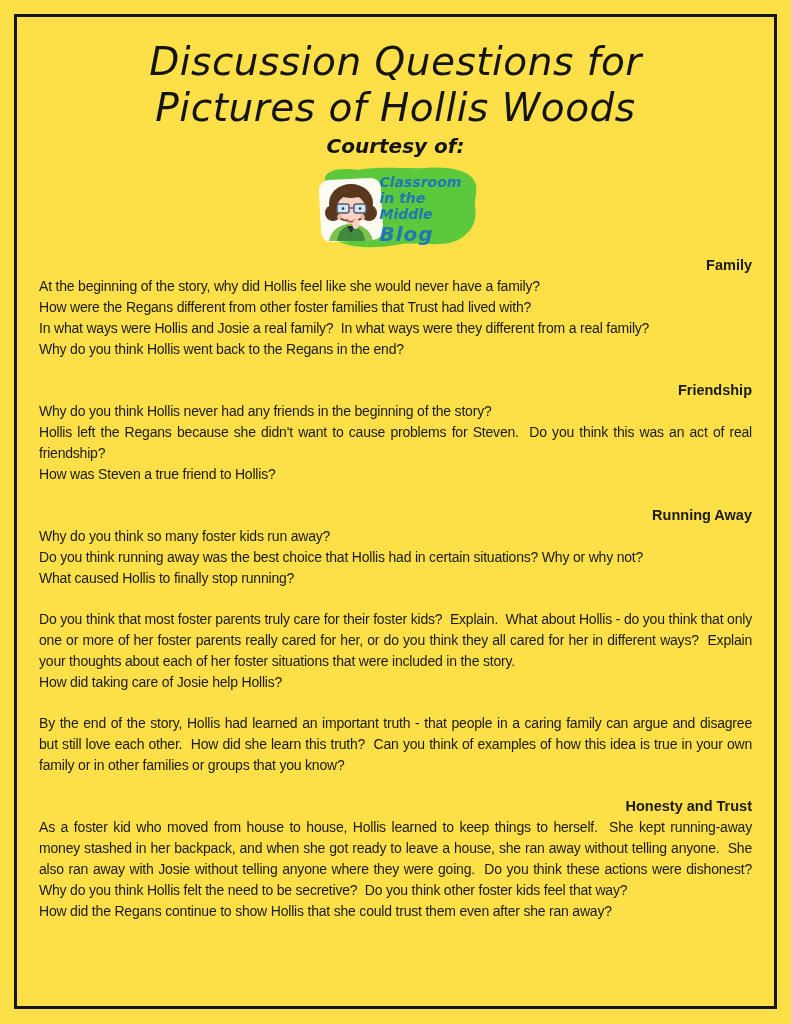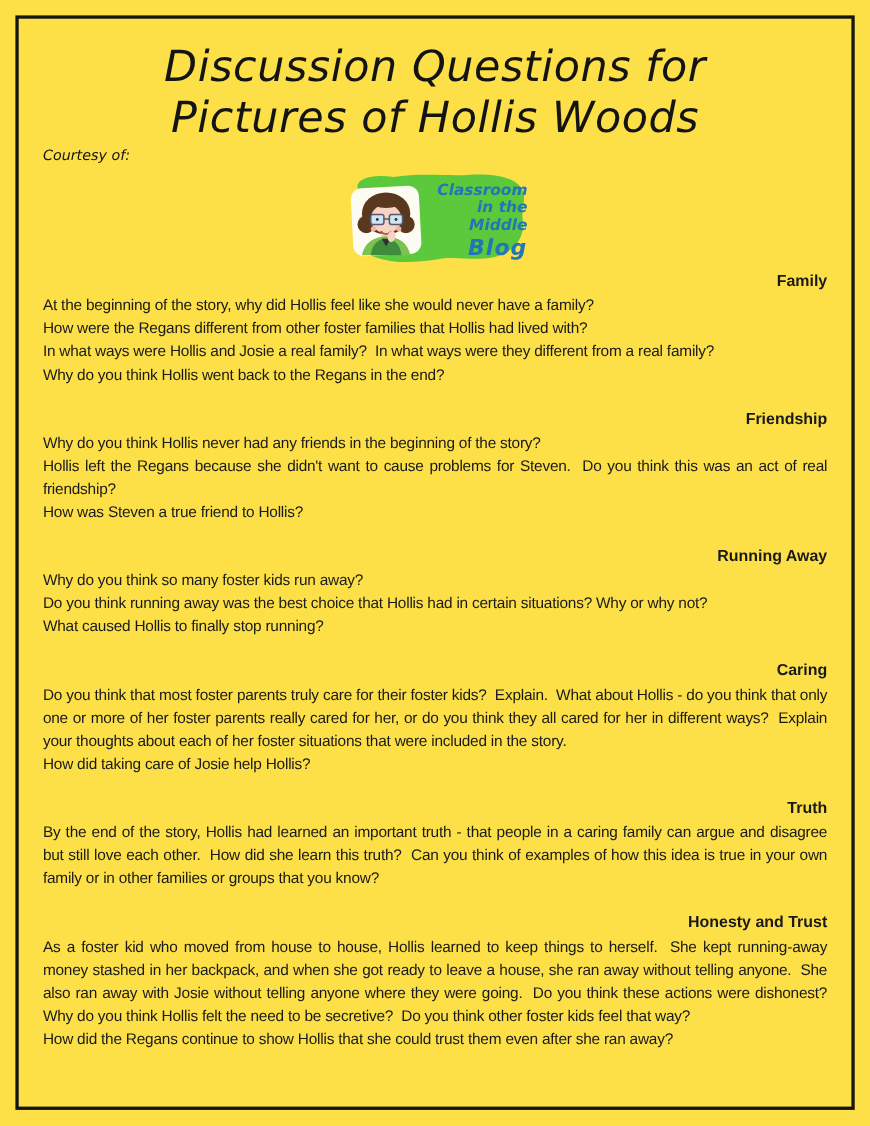--- a/index.html
+++ b/index.html
@@ -21,37 +21,37 @@
   .title {
     text-align:center;
     font-family:"DejaVu Sans", sans-serif;
     font-style:italic;
     font-size:39px;
     line-height:46px;
     letter-spacing:0.5px;
     color:#141414;
   }
   .courtesy {
-    text-align:left;
+    text-align:center;
     font-family:"DejaVu Sans", sans-serif;
     font-style:italic;
-    font-weight:normal;
-    font-size:13px;
+    font-weight:bold;
+    font-size:20px;
     margin-top:3px;
     color:#141414;
   }
   .logo-wrap {
     width:172px; height:88px;
     margin:5px auto 4px auto;
     position:relative;
   }
   .logo-wrap svg { position:absolute; left:0; top:0; }
   .logo-text {
     position:absolute; left:70px; top:11px; width:100px;
-    text-align:right;
+    text-align:left;
     font-family:"DejaVu Sans", sans-serif;
     font-style:italic;
     font-weight:bold;
     line-height:1.15;
   }
   .logo-line1, .logo-line2 { font-size:14px; }
   .logo-line3 { font-size:20px; letter-spacing:1px; margin-top:1px; }
   .content { margin-top:2px; }
   .section { margin-bottom:20px; }
   .section h2 {
@@ -123,47 +123,45 @@
         <div class="logo-line2">in the Middle</div>
         <div class="logo-line3">Blog</div>
       </div>
     </div>
 
     <div class="content">
 
       <div class="section">
         <h2>Family</h2>
         <p class="q">At the beginning of the story, why did Hollis feel like she would never have a family?</p>
-        <p class="q">How were the Regans different from other foster families that Hollis had lived with?</p>
+        <p class="q">How were the Regans different from other foster families that Trust had lived with?</p>
         <p class="q">In what ways were Hollis and Josie a real family?  In what ways were they different from a real family?</p>
         <p class="q">Why do you think Hollis went back to the Regans in the end?</p>
       </div>
 
       <div class="section">
         <h2>Friendship</h2>
         <p class="q">Why do you think Hollis never had any friends in the beginning of the story?</p>
         <p class="q">Hollis left the Regans because she didn't want to cause problems for Steven.  Do you think this was an act of real friendship?</p>
         <p class="q">How was Steven a true friend to Hollis?</p>
       </div>
 
       <div class="section">
         <h2>Running Away</h2>
         <p class="q">Why do you think so many foster kids run away?</p>
         <p class="q">Do you think running away was the best choice that Hollis had in certain situations? Why or why not?</p>
         <p class="q">What caused Hollis to finally stop running?</p>
       </div>
 
       <div class="section">
-        <h2>Caring</h2>
         <p class="q">Do you think that most foster parents truly care for their foster kids?  Explain.  What about Hollis - do you think that only one or more of her foster parents really cared for her, or do you think they all cared for her in different ways?  Explain your thoughts about each of her foster situations that were included in the story.</p>
         <p class="q">How did taking care of Josie help Hollis?</p>
       </div>
 
       <div class="section">
-        <h2>Truth</h2>
         <p class="q">By the end of the story, Hollis had learned an important truth - that people in a caring family can argue and disagree but still love each other.  How did she learn this truth?  Can you think of examples of how this idea is true in your own family or in other families or groups that you know?</p>
       </div>
 
       <div class="section">
         <h2>Honesty and Trust</h2>
         <p class="q">As a foster kid who moved from house to house, Hollis learned to keep things to herself.  She kept running-away money stashed in her backpack, and when she got ready to leave a house, she ran away without telling anyone.  She also ran away with Josie without telling anyone where they were going.  Do you think these actions were dishonest?  Why do you think Hollis felt the need to be secretive?  Do you think other foster kids feel that way?</p>
         <p class="q">How did the Regans continue to show Hollis that she could trust them even after she ran away?</p>
       </div>
 
     </div>

